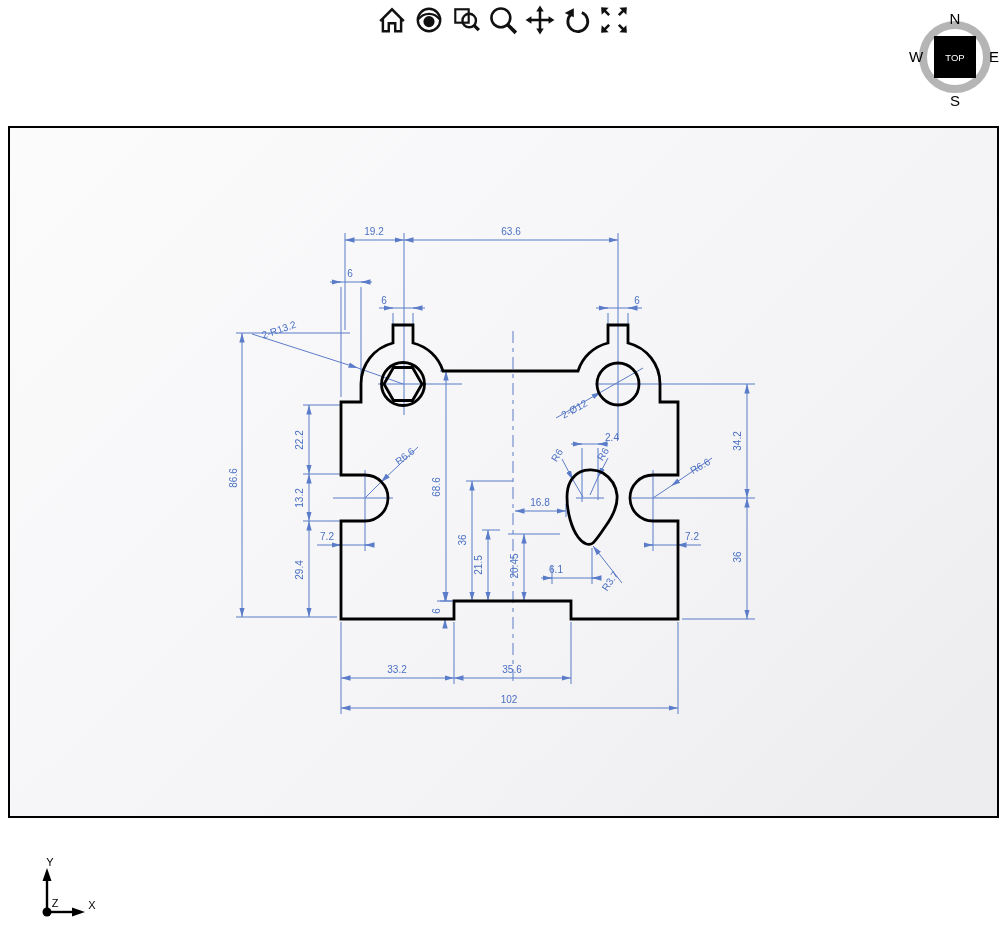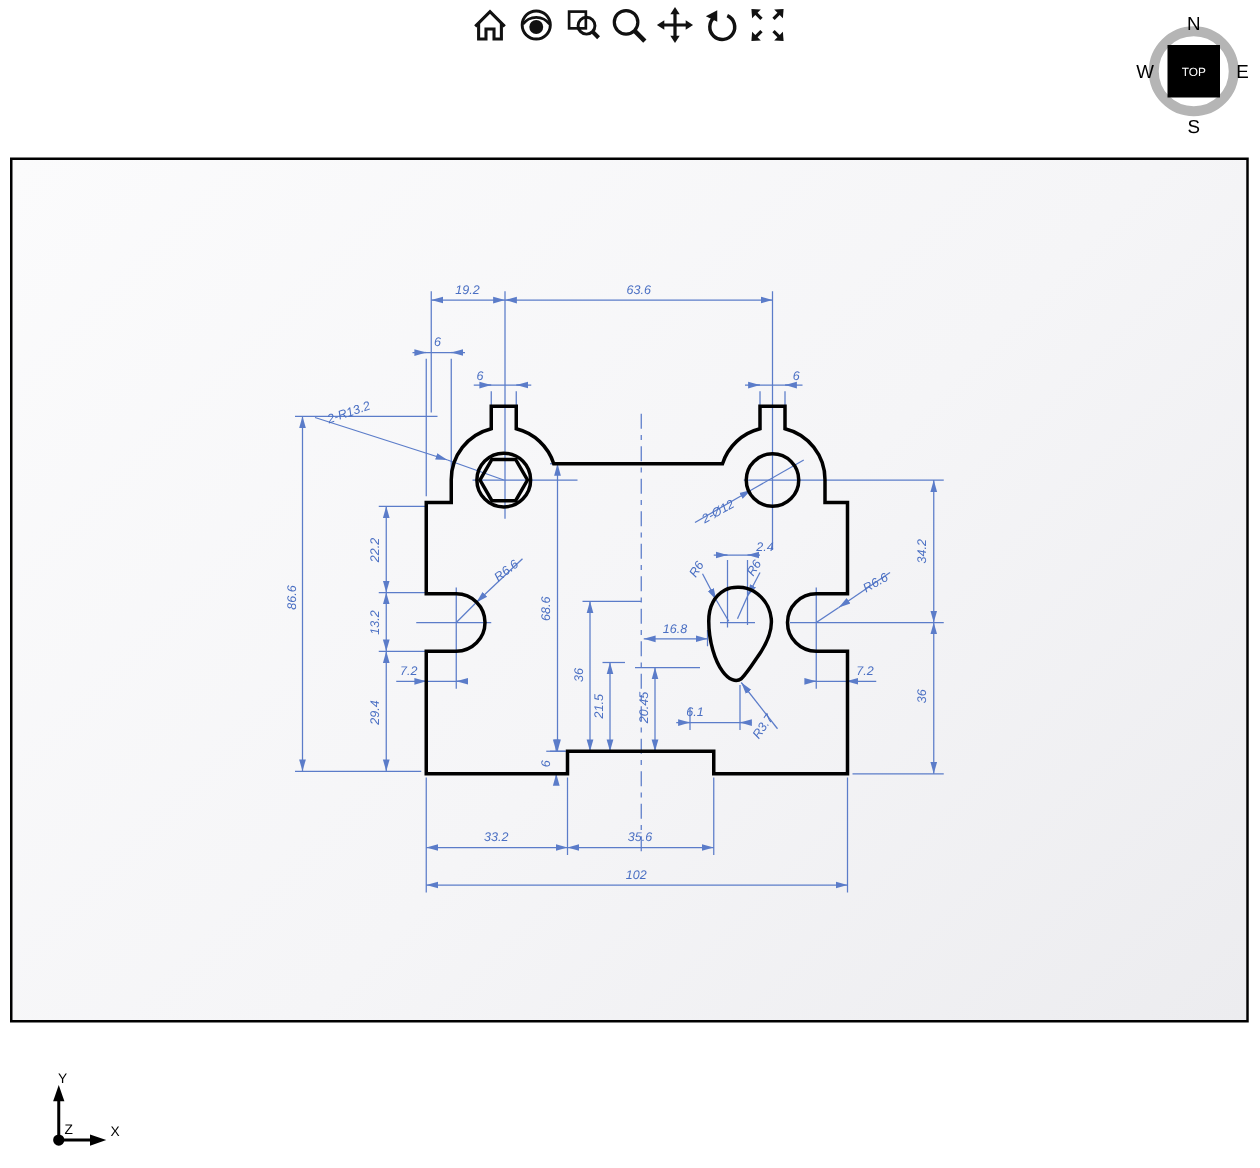--- a/index.html
+++ b/index.html
@@ -11,21 +11,21 @@
   .tbtn{width:30px;height:32px;display:flex;align-items:center;justify-content:center;
         background:transparent;border:none;padding:0;cursor:pointer;}
   .tbtn svg{display:block;}
 
   
   .compass{position:absolute;left:905px;top:5px;width:100px;height:105px;}
 
   
   .viewport{position:absolute;left:8px;top:126px;width:991px;height:692px;
             border:2px solid #000;box-sizing:border-box;
-            background:linear-gradient(135deg,#fbfbfc 0%,#f5f5f7 55%,#ececef 100%);font-style:italic;}
+            background:linear-gradient(135deg,#fbfbfc 0%,#f5f5f7 55%,#ececef 100%);}
   .viewport svg{position:absolute;left:0;top:0;}
 
   
   .triad{position:absolute;left:28px;top:854px;width:80px;height:76px;}
 
   .dim-text{font-size:10px;fill:#4a6fc3;}
   .dim-line{stroke:#5b7cc9;stroke-width:1;fill:none;}
   .part{stroke:#000;stroke-width:2.8;fill:none;}
 </style>
 </head>

